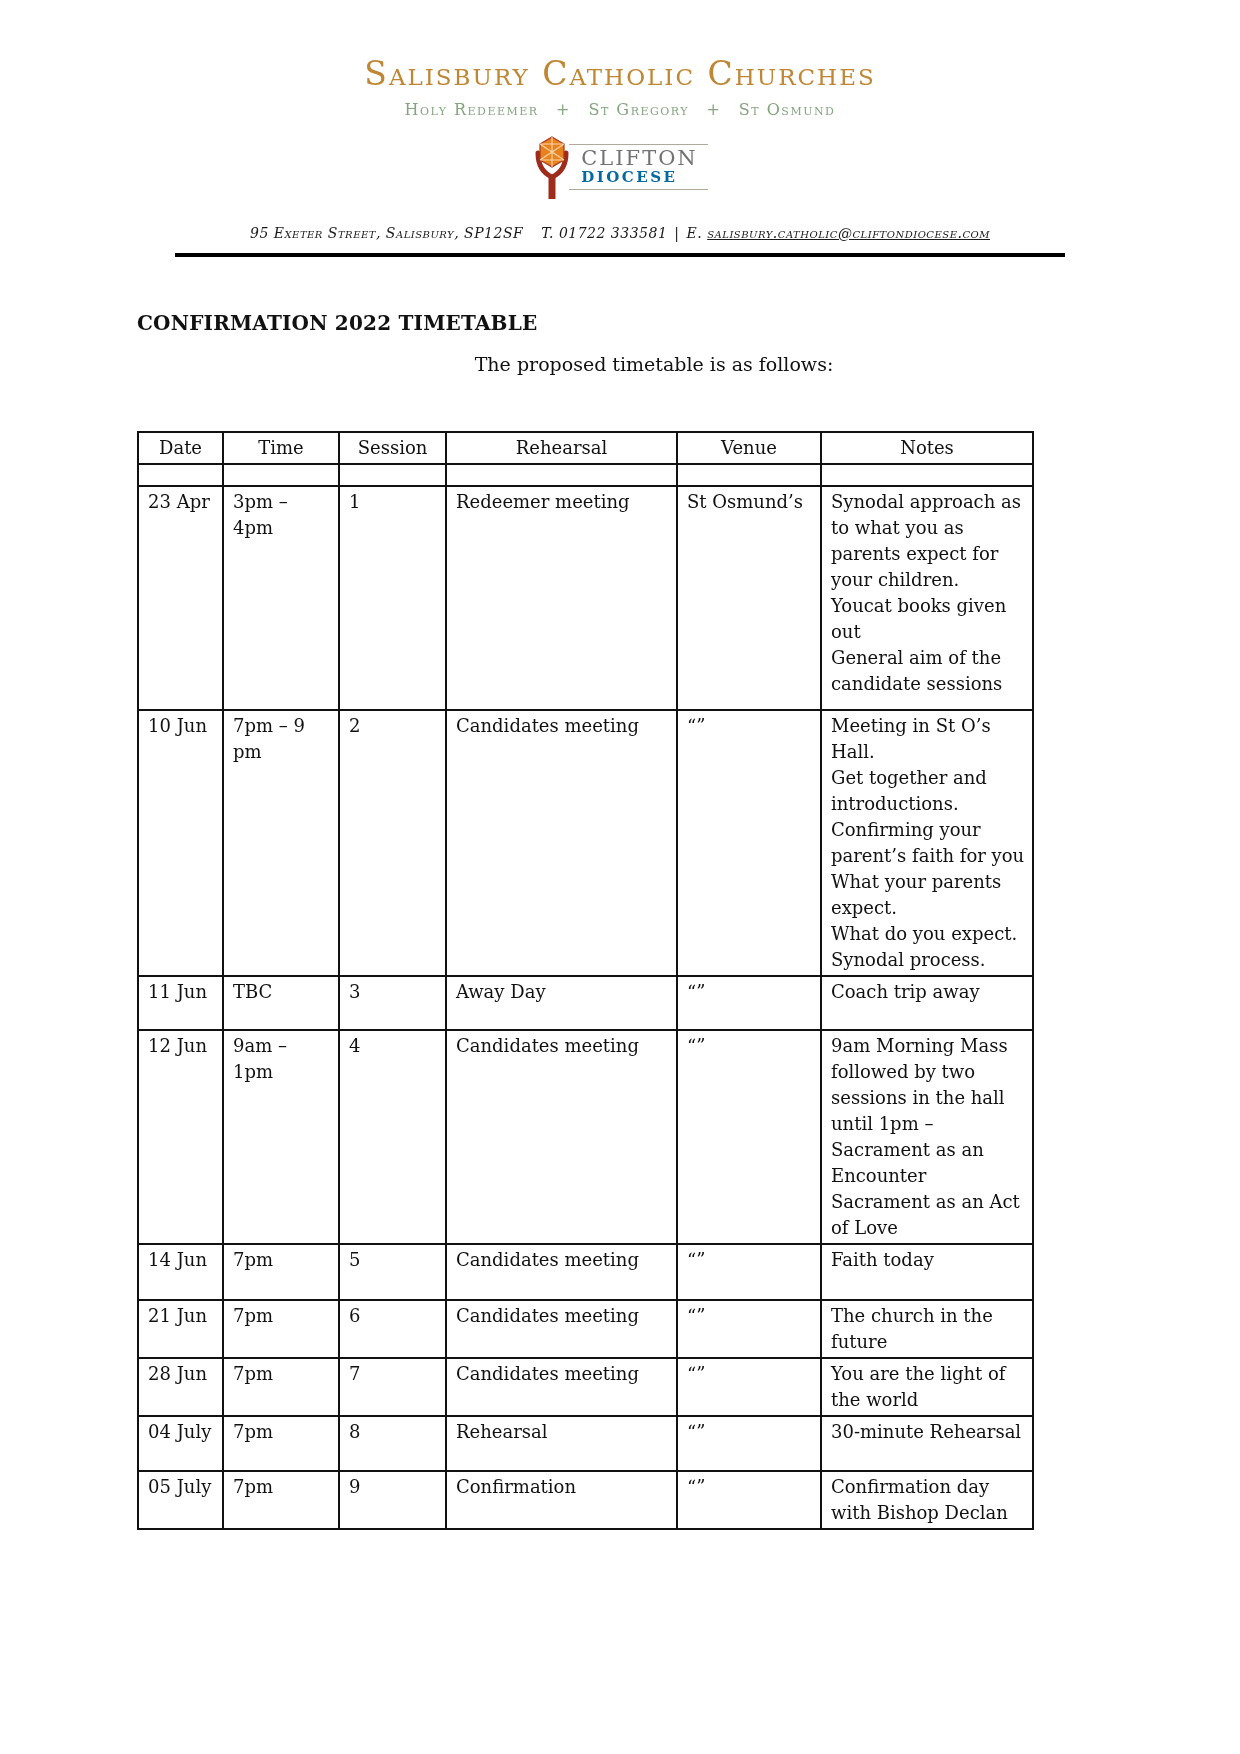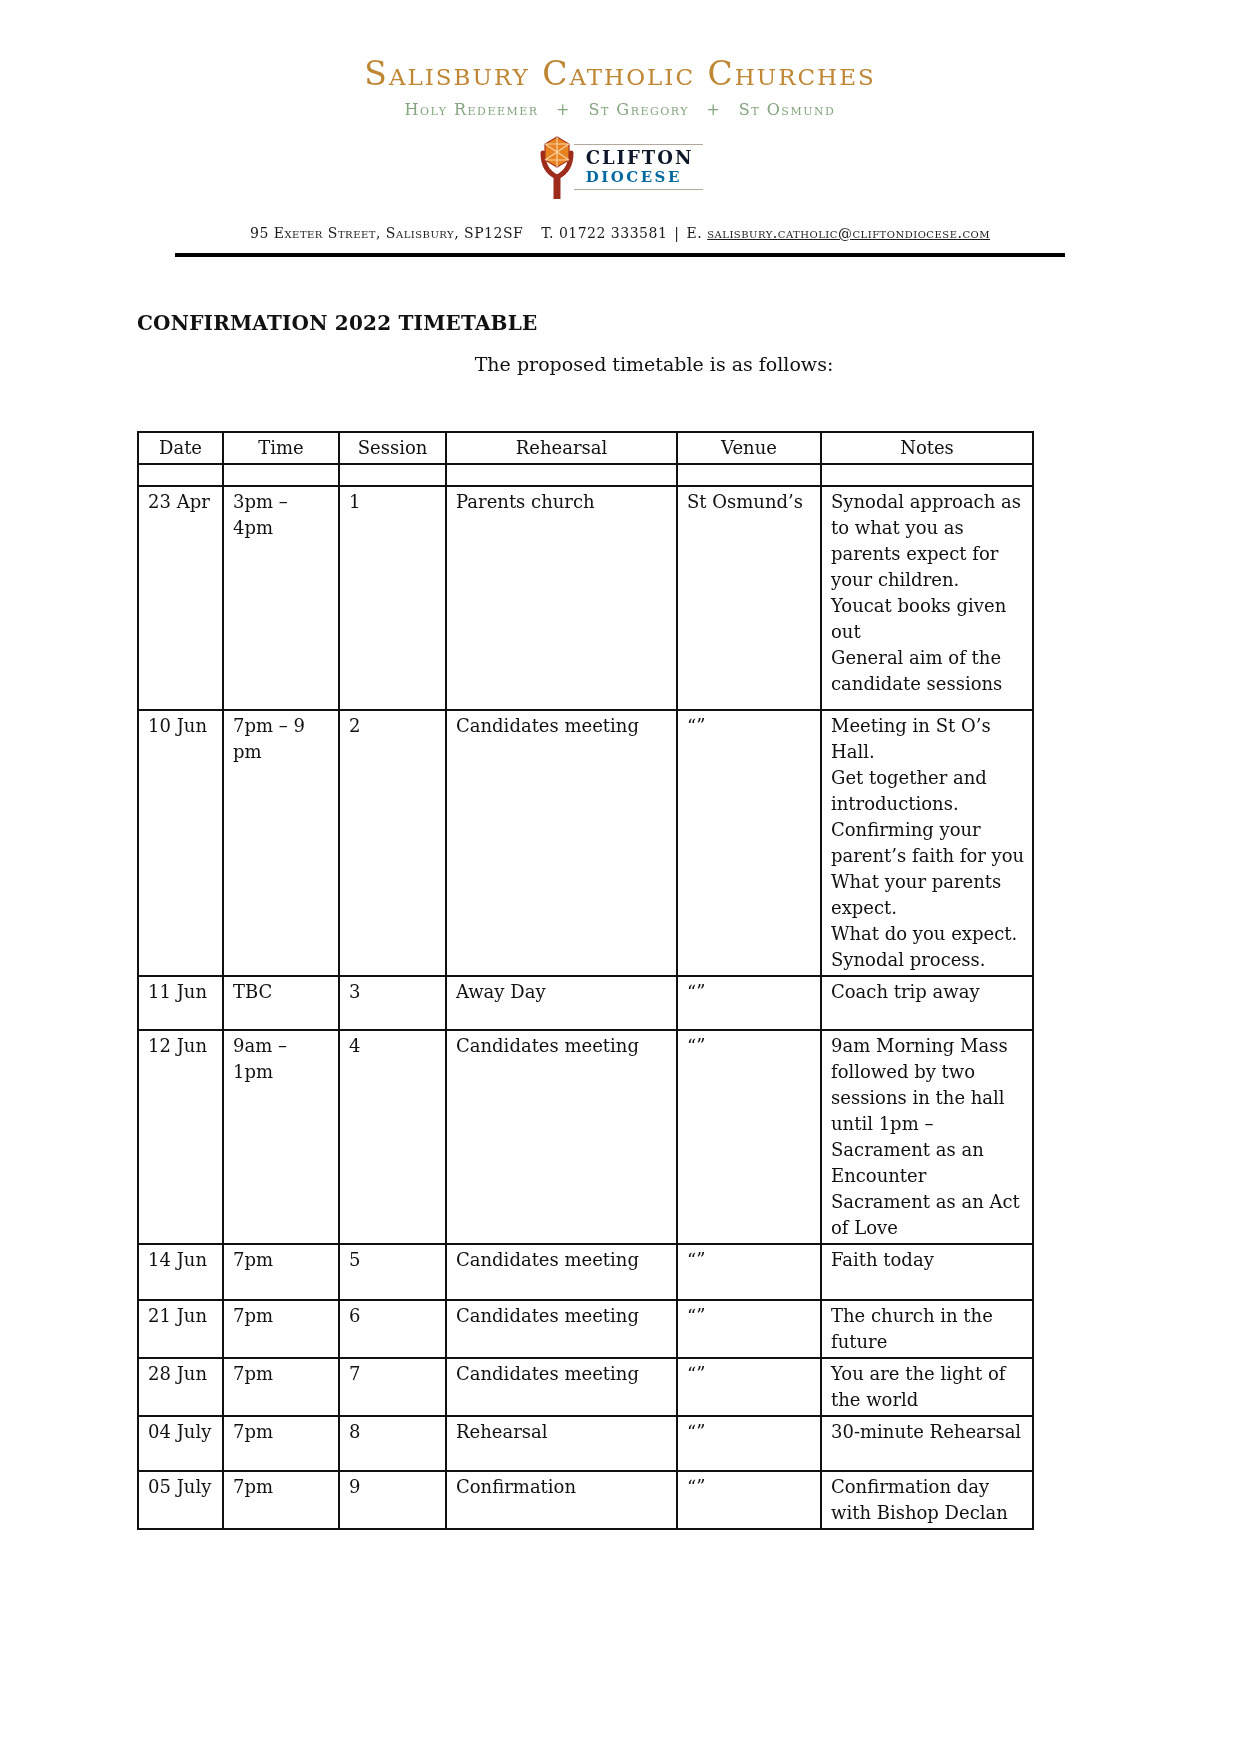--- a/index.html
+++ b/index.html
@@ -20,25 +20,25 @@
     margin-top:4px;font-size:16px;font-variant:small-caps;
     letter-spacing:1.5px;color:#84a57f;font-weight:400;
   }
   .logo-wrap{margin-top:14px;display:flex;justify-content:center;align-items:center;}
   .logo{display:inline-flex;align-items:center;}
   .emblem{margin-right:-3px;position:relative;z-index:2;}
   .logo-text{
     border-top:1px solid #b4a89c;border-bottom:1px solid #b4a89c;
     padding:3px 10px 3px 12px;text-align:left;
   }
-  .logo-l1{font-size:18px;letter-spacing:2px;color:#0f172a;font-weight:700;line-height:20px;}
+  .logo-l1{font-size:21px;letter-spacing:2px;color:#737373;font-weight:400;line-height:20px;}
   .logo-l2{font-size:15px;letter-spacing:2.5px;color:#0369a1;font-weight:700;line-height:18px;}
   .address-line{
     margin-top:24px;font-size:14px;font-variant:small-caps;
-    letter-spacing:.5px;color:#1a1a1a;
+    letter-spacing:.5px;color:#1a1a1a;font-style:italic;
   }
   .address-line .phone{margin-left:18px;}
   .address-line .pipe{margin:0 7px;}
   .email-link{color:#1a1a1a;text-decoration:underline;cursor:pointer;}
   .header-rule{height:4px;background:#000;width:890px;margin:12px auto 0 auto;}
 
   
   main{margin-left:137px;width:1034px;}
   .doc-title{margin:54px 0 0 0;font-size:20px;font-weight:700;letter-spacing:.2px;}
   .intro{margin:18px 0 0 0;font-size:19px;text-align:center;}
@@ -121,21 +121,21 @@
           <td></td>
             <td></td>
         </tr>
       </thead>
       <tbody>
         <tr class="r1">
           <td>23 Apr</td>
           <td>3pm –
 4pm</td>
           <td>1</td>
-          <td>Parents church</td>
+          <td>Redeemer meeting</td>
           <td class="venue">St Osmund’s</td>
           <td>Synodal approach as
 to what you as
 parents expect for
 your children.
 Youcat books given
 out
 General aim of the
 candidate sessions</td>
         </tr>

